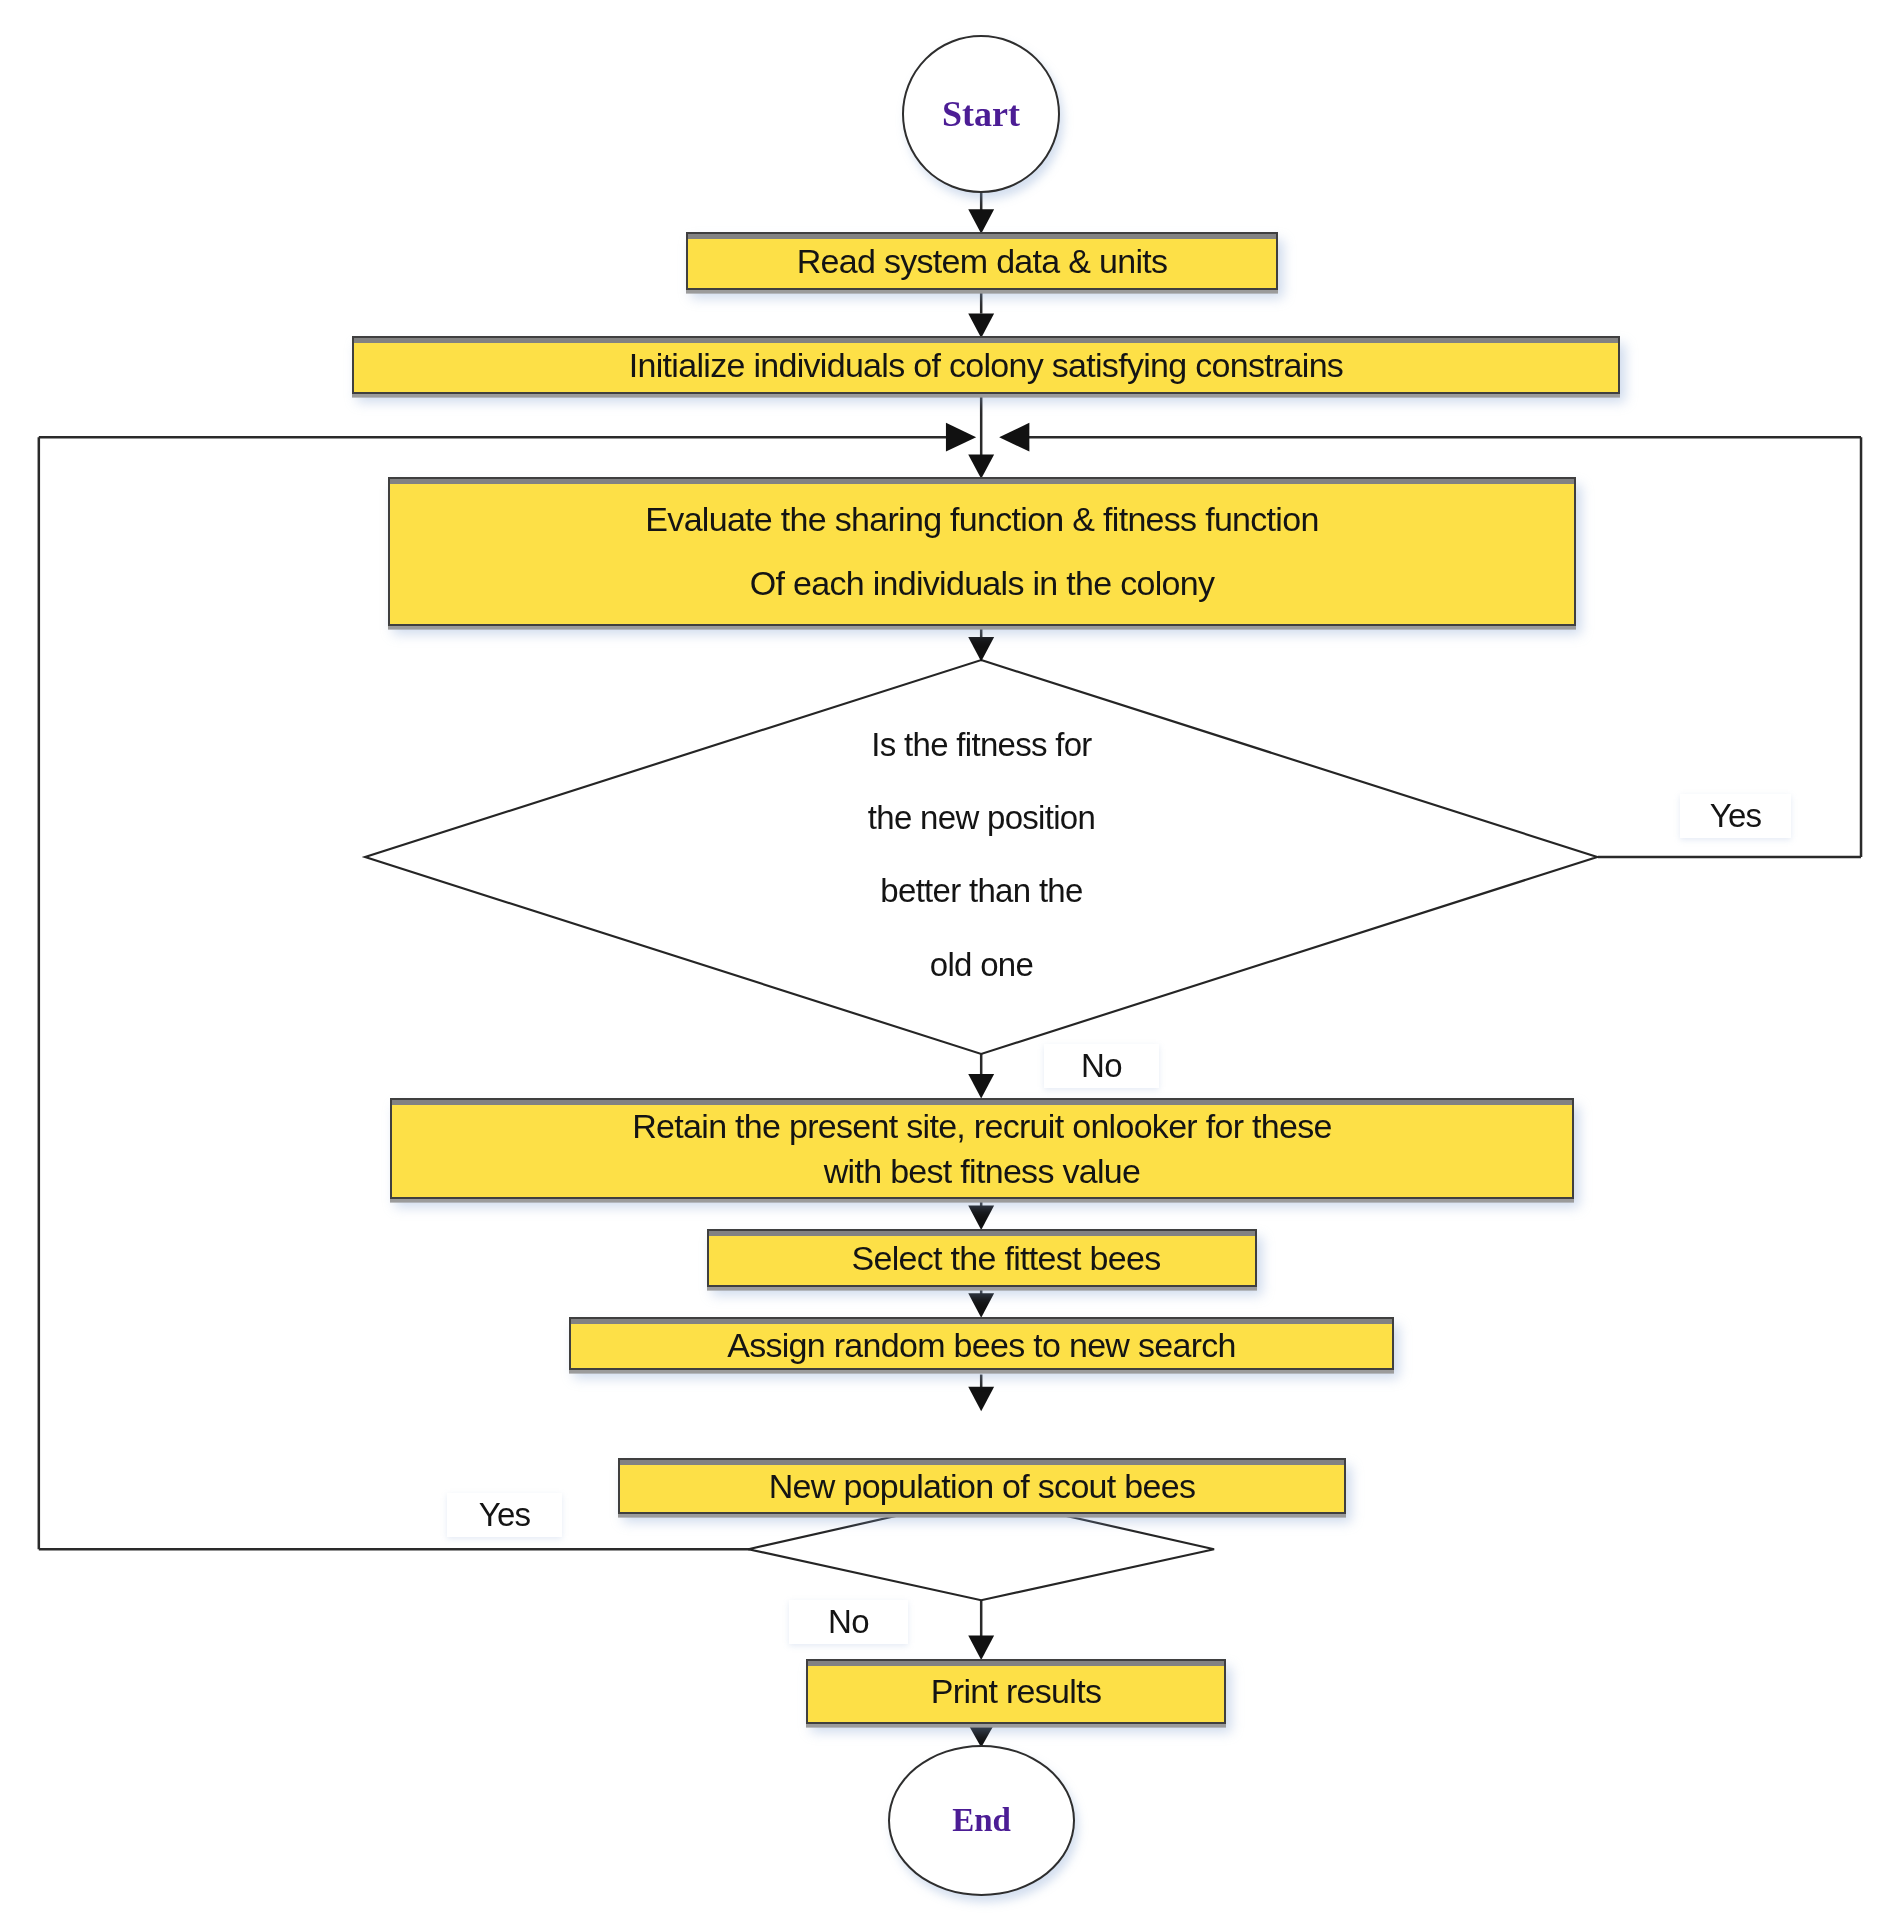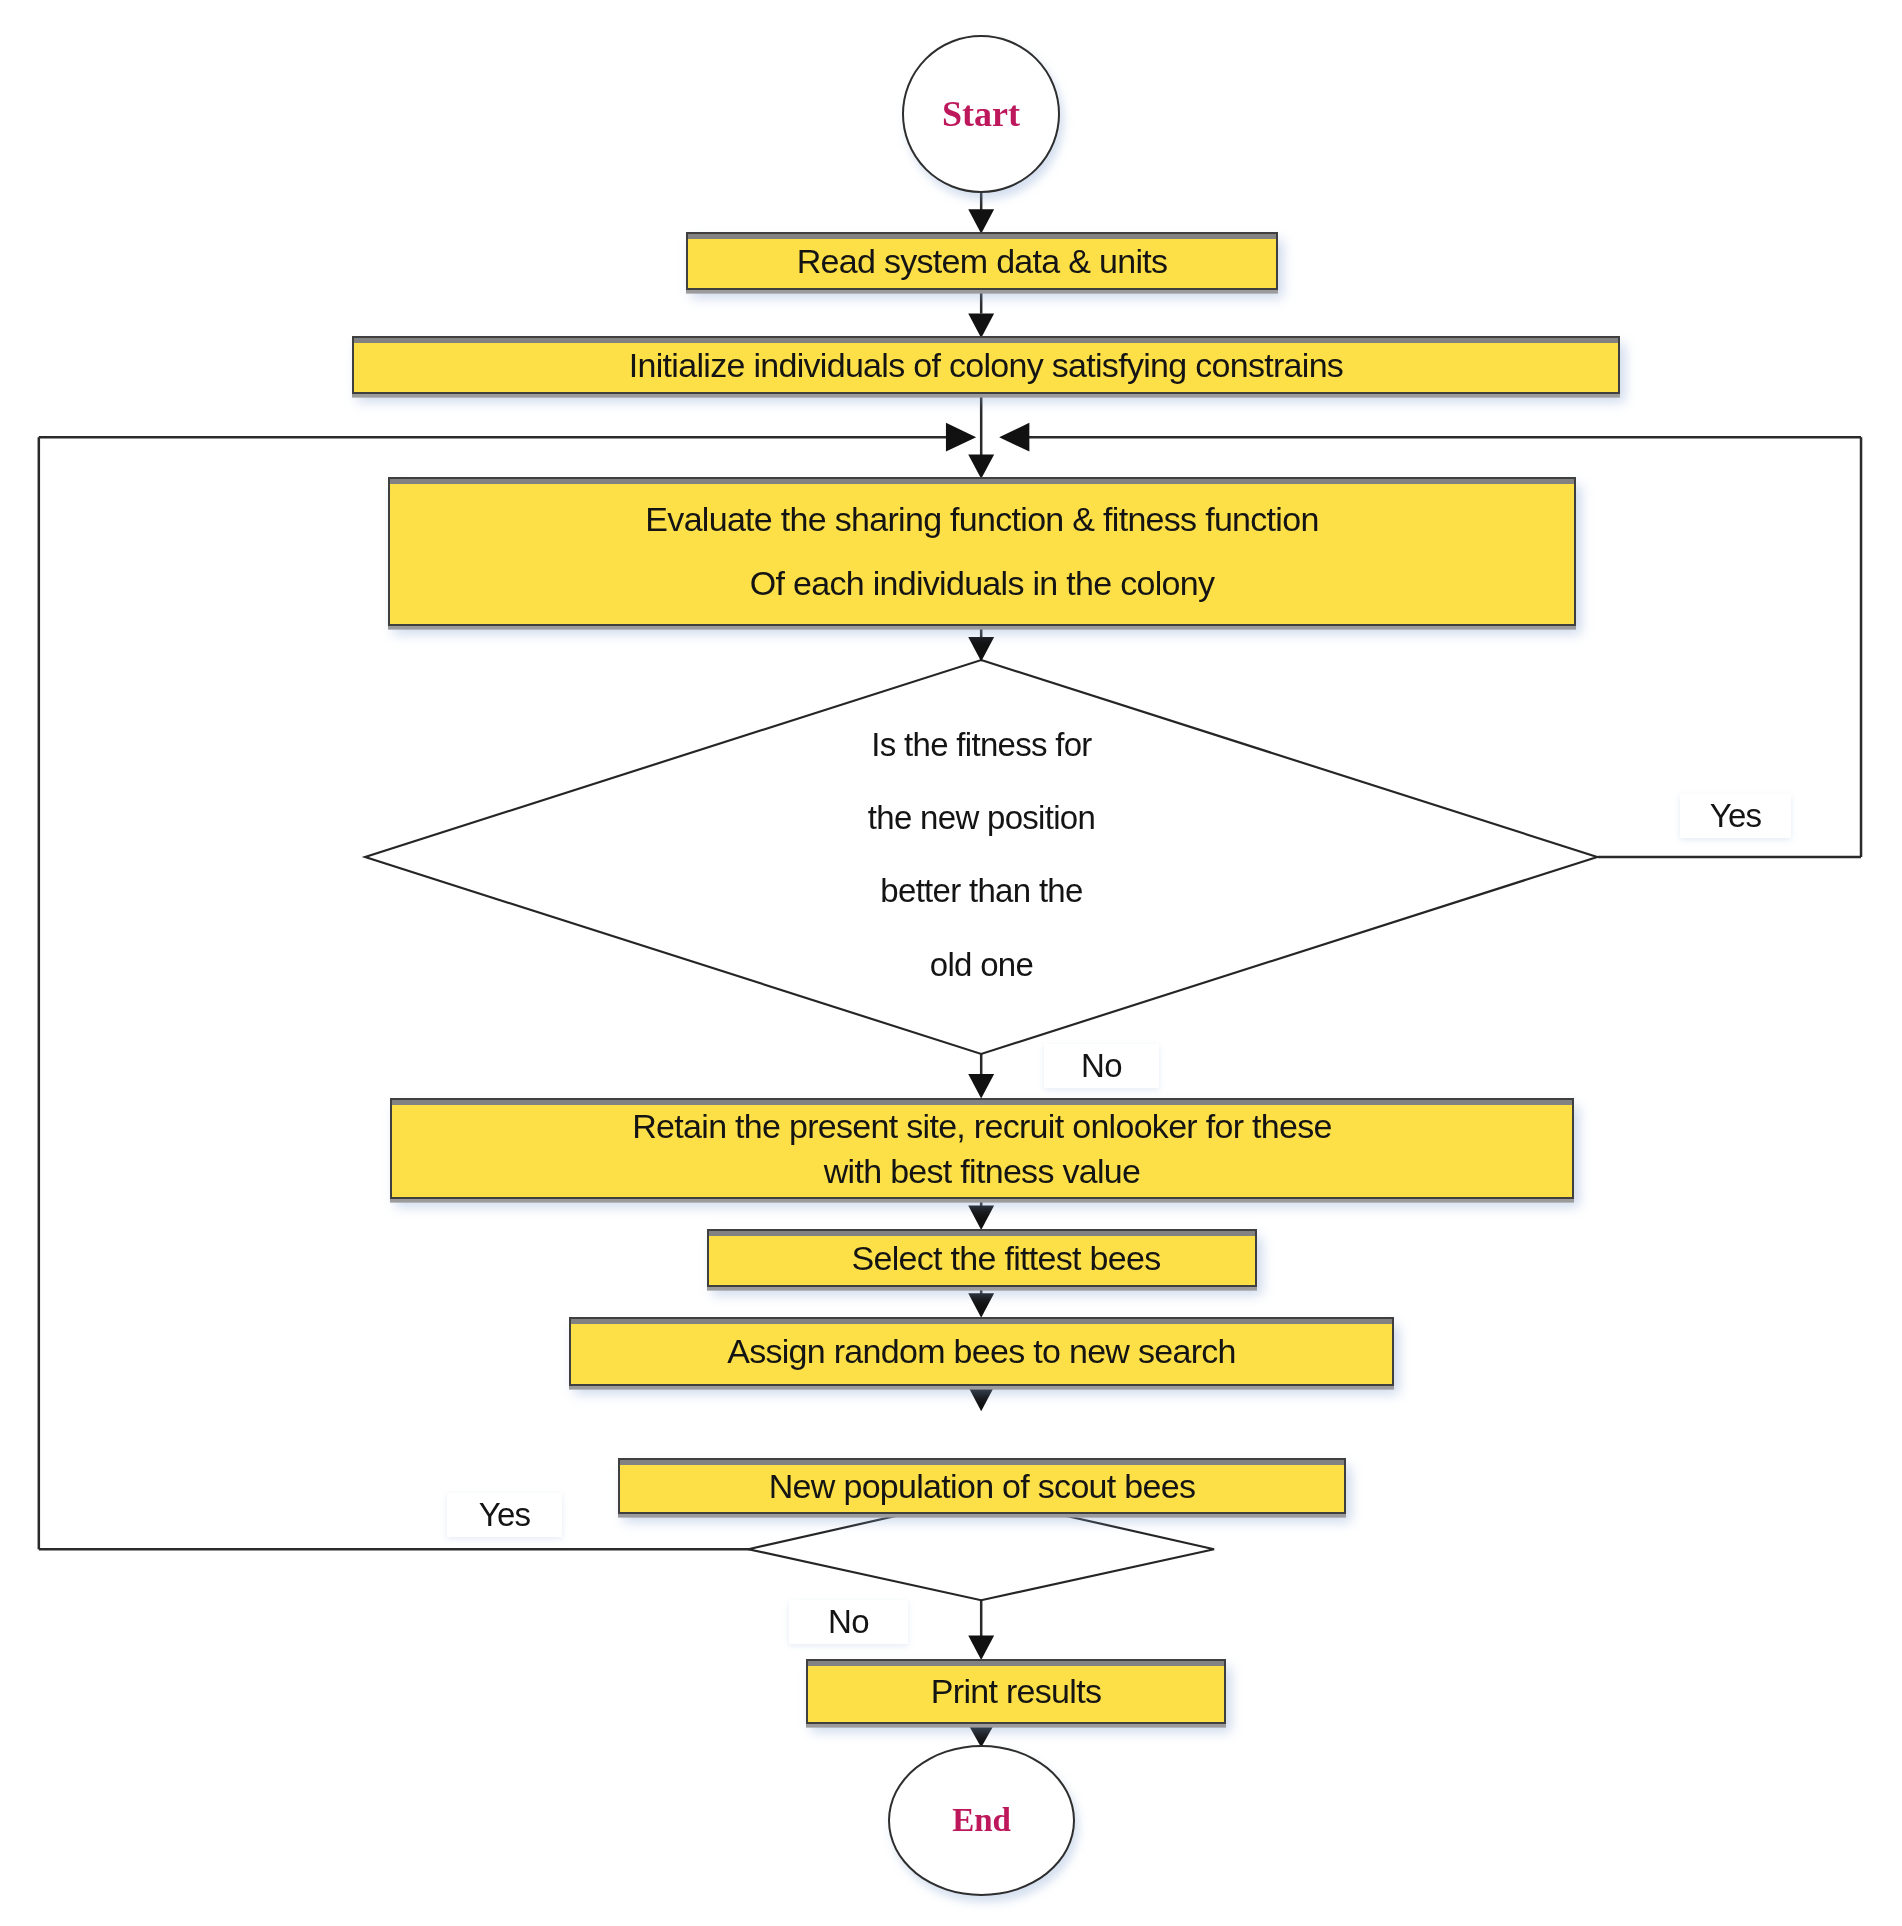--- a/index.html
+++ b/index.html
@@ -23,21 +23,21 @@
     box-sizing:border-box;
     white-space:nowrap;
   }
   .terminal{
     position:absolute;z-index:2;
     background:#ffffff;
     border:2.9px solid #2e2e2e;
     border-radius:50%;
     display:flex;justify-content:center;align-items:center;
     font-family:"Liberation Serif", serif;
-    font-weight:bold;font-size:36px;color:#be185d;
+    font-weight:bold;font-size:36px;color:#4c1d95;
     box-shadow: 3.6px 6.5px 10px rgba(132,162,210,0.35);
     box-sizing:border-box;
   }
   .dtext{
     position:absolute;z-index:2;
     text-align:center;font-size:33px;letter-spacing:-0.7px;
     white-space:nowrap;
   }
   .edge-label{
     position:absolute;z-index:3;
@@ -130,21 +130,21 @@
 
   <div class="box" style="left:390px;top:1098px;width:1184px;height:101px;">
     <div>Retain the present site, recruit onlooker for these</div>
     <div>with best fitness value</div>
   </div>
 
   <div class="box" style="left:707px;top:1229px;width:550px;height:58px;padding-left:48px;">
     <div>Select the fittest bees</div>
   </div>
 
-  <div class="box" style="left:569px;top:1317px;width:825px;height:69px;">
+  <div class="box" style="left:569px;top:1317px;width:825px;height:53px;justify-content:flex-end;">
     <div>Assign random bees to new search</div>
   </div>
 
   <div class="box" style="left:618px;top:1411px;width:728px;height:56px;margin-top:47px;">
     <div>New population of scout bees</div>
   </div>
 
   <div class="box" style="left:806px;top:1659px;width:420px;height:65px;">
     <div>Print results</div>
   </div>

